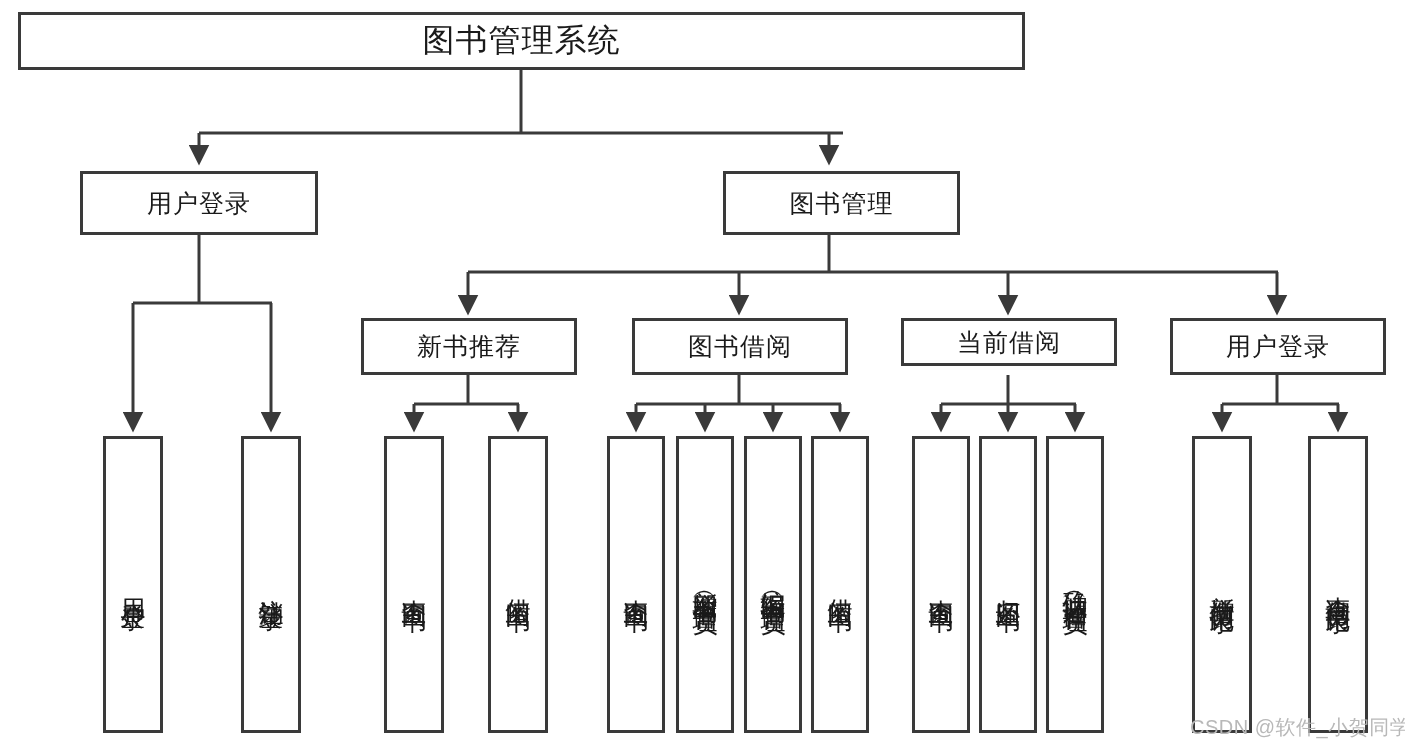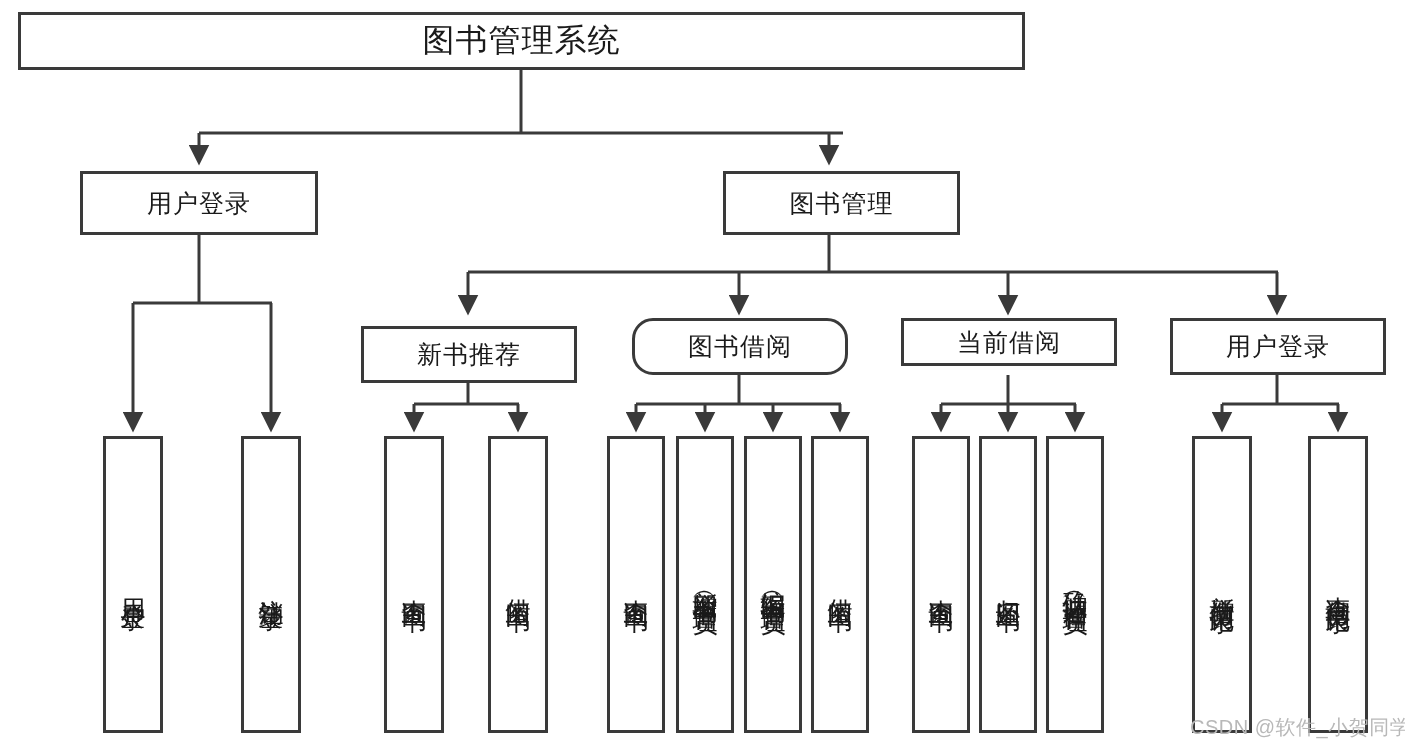--- a/index.html
+++ b/index.html
@@ -131,24 +131,24 @@
     <span class="label">图书管理系统</span>
   </div>
 
   <div class="node horiz" style="left:80px; top:171px; width:238px; height:64px;">
     <span class="label">用户登录</span>
   </div>
   <div class="node horiz" style="left:711px; top:171px; width:237px; height:64px;margin-left:12px;">
     <span class="label">图书管理</span>
   </div>
 
-  <div class="node horiz" style="left:361px; top:326px; width:216px; height:57px;">
+  <div class="node horiz" style="left:361px; top:318px; width:216px; height:57px;">
     <span class="label">新书推荐</span>
   </div>
-  <div class="node horiz" style="left:632px; top:318px; width:216px; height:57px;border-radius:21px;">
+  <div class="node horiz" style="left:632px; top:318px; width:216px; height:57px;">
     <span class="label">图书借阅</span>
   </div>
   <div class="node horiz" style="left:901px; top:318px; width:216px; height:48px;">
     <span class="label">当前借阅</span>
   </div>
   <div class="node horiz" style="left:1170px; top:318px; width:216px; height:57px;">
     <span class="label">用户登录</span>
   </div>
 
   <div class="node vert" style="left:103px; top:436px; width:60px; height:297px;">

